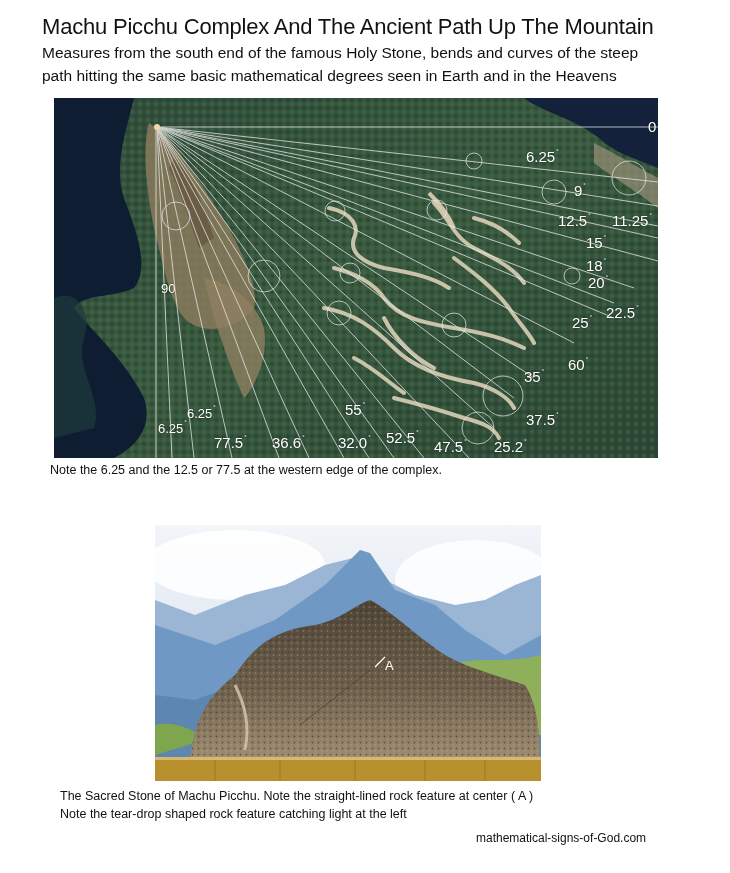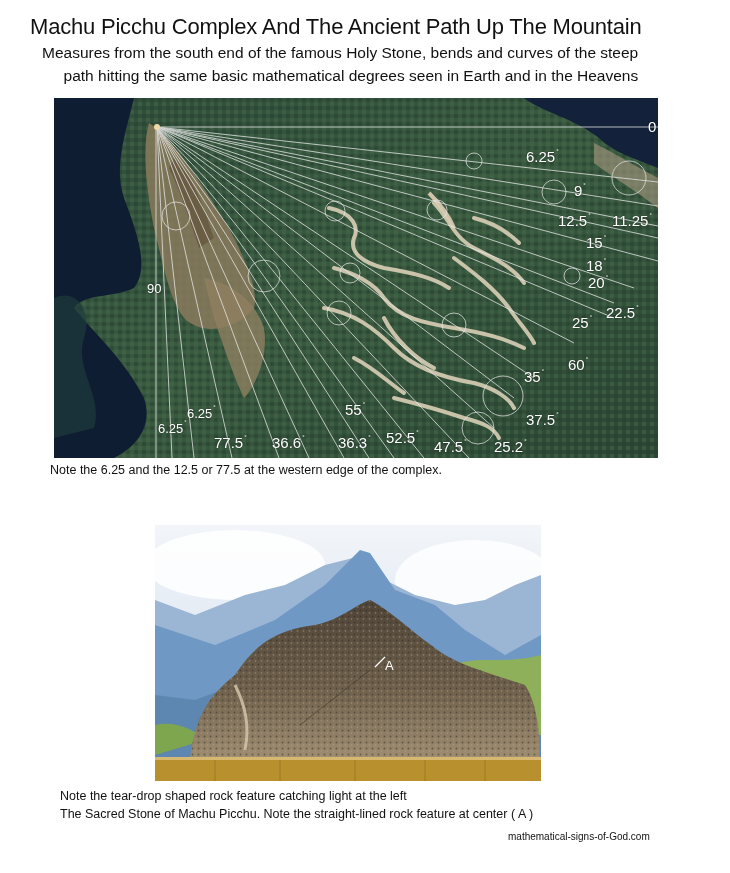--- a/index.html
+++ b/index.html
@@ -1,30 +1,30 @@
 <!DOCTYPE html>
 <html><head>
 <meta charset="utf-8">
 <style>
   html, body { margin:0; padding:0; background:#ffffff; }
   body { width:730px; height:873px; position:relative; overflow:hidden; font-family:"Liberation Sans", "DejaVu Sans", sans-serif; color:#111; }
-  .title { position:absolute; left:30px; top:14px; font-size:22px; letter-spacing:-0.2px; white-space:nowrap; font-family:"Liberation Sans", sans-serif; }
-  .subtitle { position:absolute; left:42px; top:41px; font-size:15.5px; line-height:23px; white-space:nowrap;text-align:right; }
+  .title { position:absolute; left:42px; top:14px; font-size:22px; letter-spacing:-0.2px; white-space:nowrap; font-family:"Liberation Sans", sans-serif; }
+  .subtitle { position:absolute; left:42px; top:41px; font-size:15.5px; line-height:23px; white-space:nowrap; }
   .aerial { position:absolute; left:54px; top:98px; width:604px; height:360px; overflow:hidden; background:#1f3a2e; }
   .aerial svg { position:absolute; left:0; top:0; }
   .deg { position:absolute; color:#ffffff; font-size:15px; white-space:nowrap; text-shadow:0 0 2px rgba(0,0,0,0.6); }
   .deg.sm { font-size:13px; }
   .deg sup { font-size:6px; vertical-align:9px; margin-left:1px; }
   .notes { position:absolute; left:50px; top:461px; font-size:12.5px; line-height:18px; white-space:nowrap; }
   .notes div:nth-child(3) { margin-left:-2px; }
   .stone { position:absolute; left:155px; top:525px; width:386px; height:256px; overflow:hidden; background:#dfe8f2; }
   .stone svg { position:absolute; left:0; top:0; }
   .a-label { position:absolute; left:230px; top:133px; color:#fff; font-size:13px; }
   .caption { position:absolute; left:60px; top:787px; font-size:12.5px; line-height:18px; white-space:nowrap; }
-  .site { position:absolute; left:508px; top:831px; font-size:10px; white-space:nowrap; }
+  .site { position:absolute; left:476px; top:831px; font-size:12px; white-space:nowrap; }
 </style>
 </head>
 <body>
 
 <div class="title">Machu Picchu Complex And The Ancient Path Up The Mountain</div>
 <div class="subtitle">
   <div>Measures from the south end of the famous Holy Stone, bends and curves of the steep</div>
   <div>path hitting the same basic mathematical degrees seen in Earth and in the Heavens</div>
 </div>
 
@@ -121,26 +121,26 @@
   <div class="deg" style="left:534px;top:176px;"><span>20</span><sup>°</sup></div>
   <div class="deg" style="left:552px;top:206px;"><span>22.5</span><sup>°</sup></div>
   <div class="deg" style="left:518px;top:216px;"><span>25</span><sup>°</sup></div>
   <div class="deg" style="left:514px;top:258px;"><span>60</span><sup>°</sup></div>
   <div class="deg" style="left:470px;top:270px;"><span>35</span><sup>°</sup></div>
   <div class="deg" style="left:472px;top:313px;"><span>37.5</span><sup>°</sup></div>
   <div class="deg" style="left:440px;top:340px;"><span>25.2</span><sup>°</sup></div>
   <div class="deg" style="left:380px;top:340px;"><span>47.5</span><sup>°</sup></div>
   <div class="deg" style="left:332px;top:331px;"><span>52.5</span><sup>°</sup></div>
   <div class="deg" style="left:291px;top:303px;"><span>55</span><sup>°</sup></div>
-  <div class="deg" style="left:284px;top:336px;"><span>36.3</span><sup>°</sup></div>
+  <div class="deg" style="left:284px;top:336px;"><span>32.0</span><sup>°</sup></div>
   <div class="deg" style="left:218px;top:336px;"><span>36.6</span><sup>°</sup></div>
   <div class="deg" style="left:160px;top:336px;"><span>77.5</span><sup>°</sup></div>
   <div class="deg sm" style="left:133px;top:306px;"><span>6.25</span><sup>°</sup></div>
   <div class="deg sm" style="left:104px;top:321px;"><span>6.25</span><sup>°</sup></div>
-  <div class="deg sm" style="left:93px;top:183px;text-align:right;"><span>90</span></div>
+  <div class="deg sm" style="left:107px;top:183px;text-align:right;"><span>90</span></div>
 </div>
 
 <div class="notes">
   <div>Note the 6.25 and the 12.5 or 77.5 at the western edge of the complex.</div>
 </div>
 
 <div class="stone">
   <svg width="386" height="256" viewBox="0 0 386 256">
     <defs>
       <linearGradient id="skyG" x1="0" y1="0" x2="0" y2="1">
@@ -182,17 +182,17 @@
       <line x1="125" y1="235" x2="125" y2="256"></line>
       <line x1="200" y1="235" x2="200" y2="256"></line>
       <line x1="270" y1="235" x2="270" y2="256"></line>
       <line x1="330" y1="235" x2="330" y2="256"></line>
     </g>
   </svg>
   <div class="a-label">A</div>
 </div>
 
 <div class="caption">
+  <div>The Sacred Stone of Machu Picchu. Note the straight-lined rock feature at center ( A )</div>
   <div>Note the tear-drop shaped rock feature catching light at the left</div>
-  <div>The Sacred Stone of Machu Picchu. Note the straight-lined rock feature at center ( A )</div>
 </div>
 
 <div class="site">mathematical-signs-of-God.com</div>
 
 </body></html>

